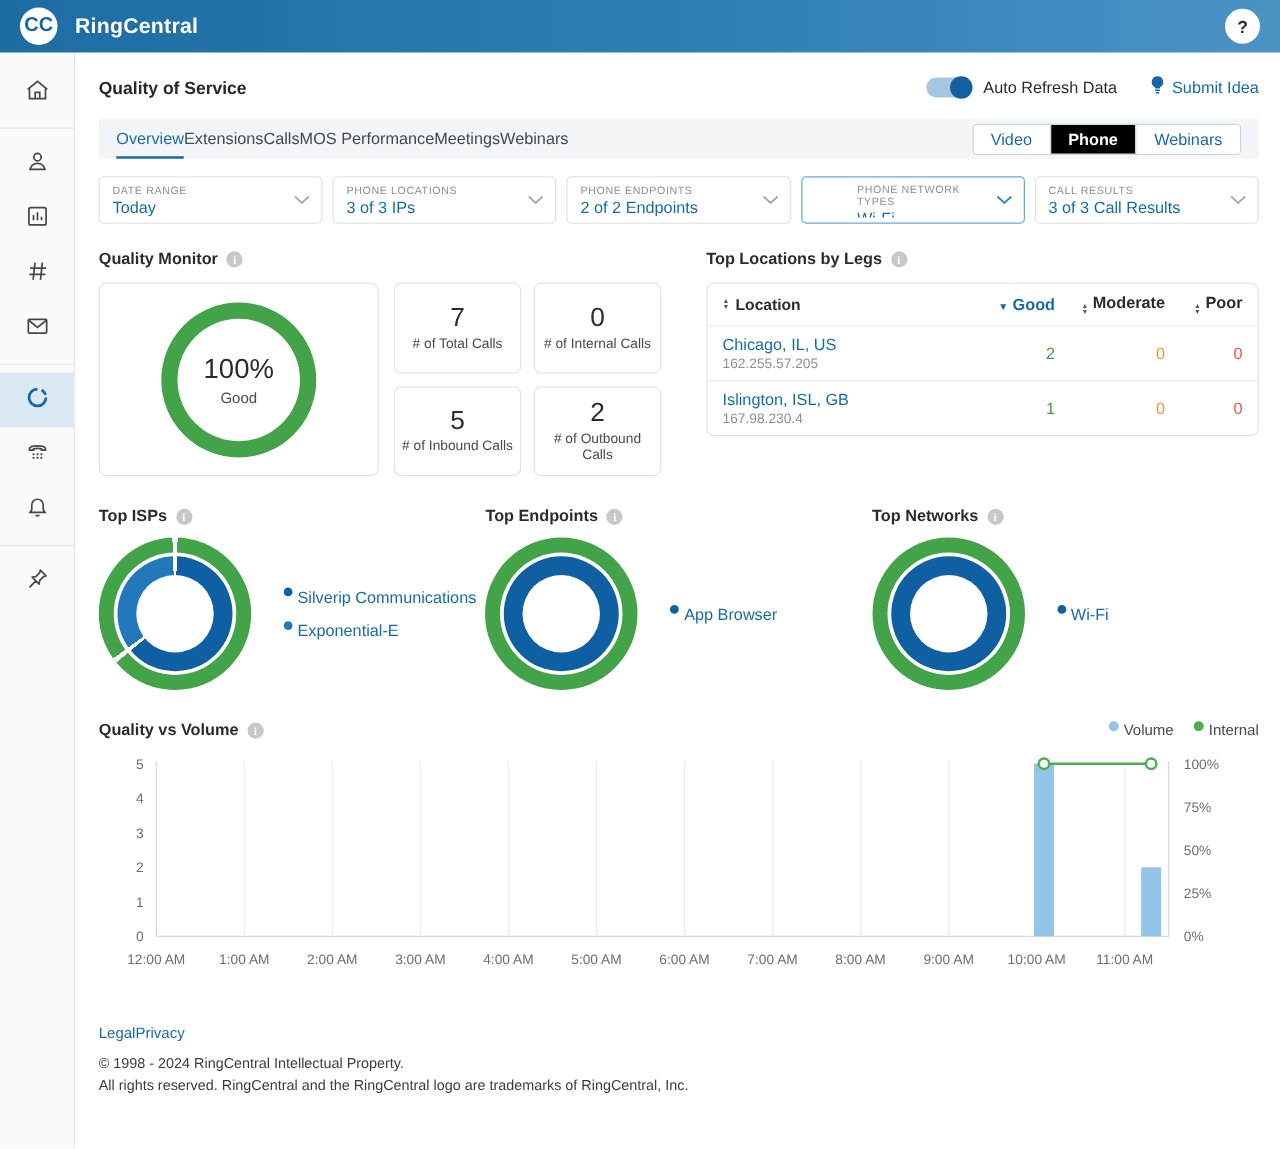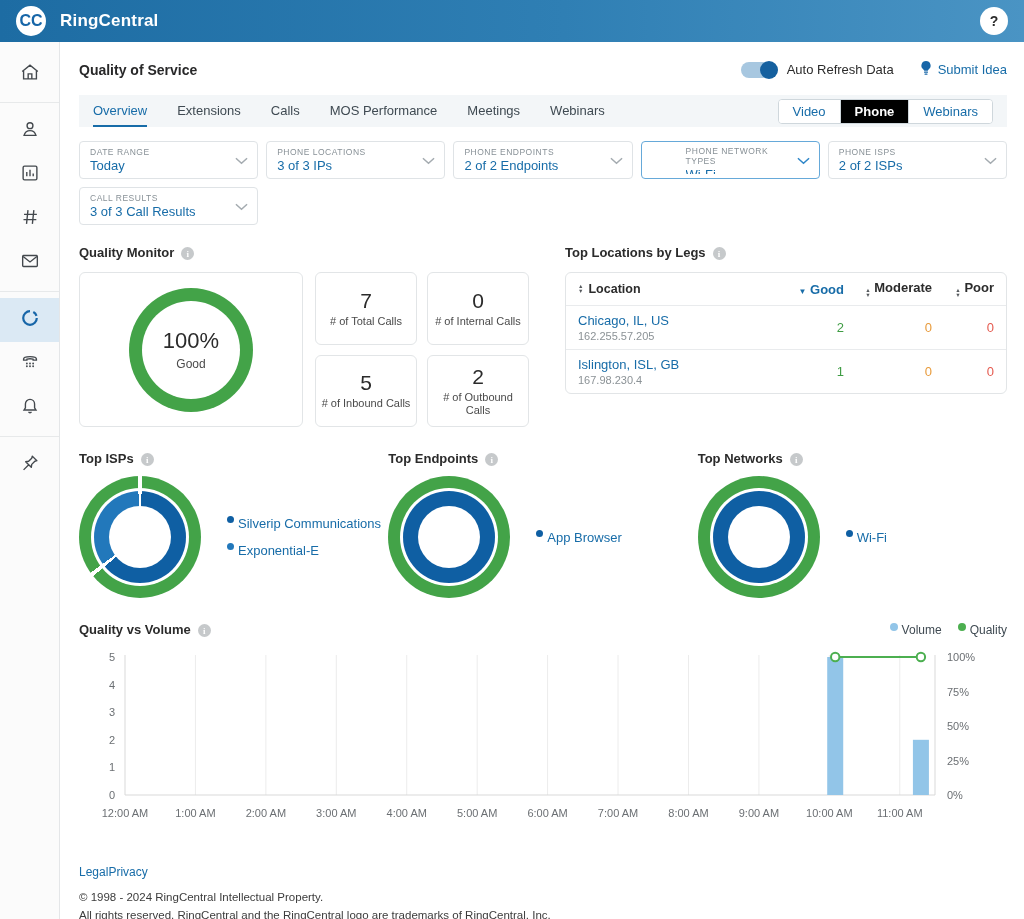--- a/index.html
+++ b/index.html
@@ -33,21 +33,21 @@
   .title-row { display:flex; align-items:center; }
   .page-title { font-size:14px; font-weight:bold; color:#282829; }
   .title-right { margin-left:auto; display:flex; align-items:center; gap:26px; }
   .toggle-wrap { display:flex; align-items:center; gap:10px; font-size:13px; color:#2b2b2b; }
   .toggle { width:36px; height:16px; border-radius:9px; background:#a7c7e0; position:relative; cursor:pointer; }
   .toggle .knob { position:absolute; right:-1px; top:-1px; width:18px; height:18px; border-radius:50%; background:#15609f; }
   .submit-idea { display:flex; align-items:center; gap:6px; color:#176ca8; font-size:13px; cursor:pointer; }
 
   
   .tabstrip { margin-top:16px; background:#f3f6f8; height:32px; display:flex; align-items:center; padding:0 14px; }
-  .tabs { display:flex; gap:30px; }
+  .tabs { display:flex; }
   .tab { font-size:13px; color:#3f4a52; cursor:pointer; height:32px; display:flex; align-items:center; border-bottom:2px solid transparent; }
   .tab.active { color:#176ca8; border-bottom-color:#176ca8; }
   .mode-switch { margin-left:auto; display:flex; border:1px solid #cfd7dc; border-radius:4px; overflow:hidden; background:#fff; }
   .mode-btn { padding:4px 14px; font-size:13px; color:#176ca8; background:#fff; cursor:pointer; border-right:1px solid #cfd7dc; }
   .mode-btn:last-child { border-right:none; }
   .mode-btn.active { background:#000000; color:#fff; font-weight:bold; }
 
   
   .filters { margin-top:14px; display:grid; grid-template-columns:repeat(5,1fr); gap:8px; }
   .filter-box { position:relative; border:1px solid #dfe3e6; border-radius:4px; height:38px;
@@ -266,27 +266,20 @@
             </svg></span>
       </div>
       <div class="filter-box active">
         <div class="filter-label">PHONE NETWORK TYPES</div>
         <div class="filter-value">Wi-Fi</div>
         <span class="filter-chevron"><svg width="13" height="8" viewBox="0 0 14 8">
               <path d="M1 1l6 5.5L13 1" fill="none" stroke-width="1.6"></path>
             </svg></span>
       </div>
       <div class="filter-box">
-        <div class="filter-label">PHONE ISPS</div>
-        <div class="filter-value">2 of 2 ISPs</div>
-        <span class="filter-chevron"><svg width="13" height="8" viewBox="0 0 14 8">
-              <path d="M1 1l6 5.5L13 1" fill="none" stroke-width="1.6"></path>
-            </svg></span>
-      </div>
-      <div class="filter-box">
         <div class="filter-label">CALL RESULTS</div>
         <div class="filter-value">3 of 3 Call Results</div>
         <span class="filter-chevron"><svg width="13" height="8" viewBox="0 0 14 8">
               <path d="M1 1l6 5.5L13 1" fill="none" stroke-width="1.6"></path>
             </svg></span>
       </div>
     </div>
 
     <div class="qm-row">
       <section class="qm-left">
@@ -453,21 +446,21 @@
           <span class="sec-title">Quality vs Volume</span>
           <span class="info-icon">i</span>
         </div>
         <div class="chart-legend">
           <div class="legend-item">
             <span class="legend-dot" style="background: rgb(146, 197, 232);"></span>
             <span class="legend-label">Volume</span>
           </div>
           <div class="legend-item">
             <span class="legend-dot" style="background: rgb(76, 175, 80);"></span>
-            <span class="legend-label">Quality</span>
+            <span class="legend-label">Internal</span>
           </div>
         </div>
       </div>
       <svg id="qv-chart" width="928" height="188">
           <line x1="46" y1="12" x2="46" y2="152" stroke="#d9d9d9" stroke-width="1"></line>
           <text x="46" y="174" text-anchor="middle" font-size="11" fill="#6b6f73" font-family="Liberation Sans, sans-serif">12:00 AM</text>
           <line x1="116.43478260869566" y1="12" x2="116.43478260869566" y2="152" stroke="#ececec" stroke-width="1"></line>
           <text x="116.43478260869566" y="174" text-anchor="middle" font-size="11" fill="#6b6f73" font-family="Liberation Sans, sans-serif">1:00 AM</text>
           <line x1="186.8695652173913" y1="12" x2="186.8695652173913" y2="152" stroke="#ececec" stroke-width="1"></line>
           <text x="186.8695652173913" y="174" text-anchor="middle" font-size="11" fill="#6b6f73" font-family="Liberation Sans, sans-serif">2:00 AM</text>

